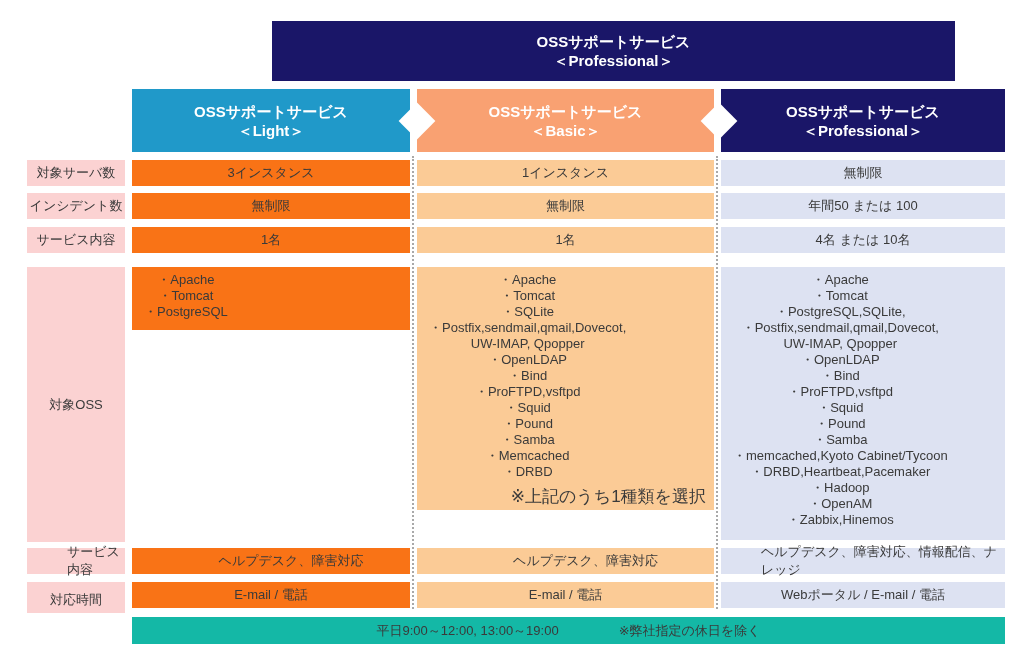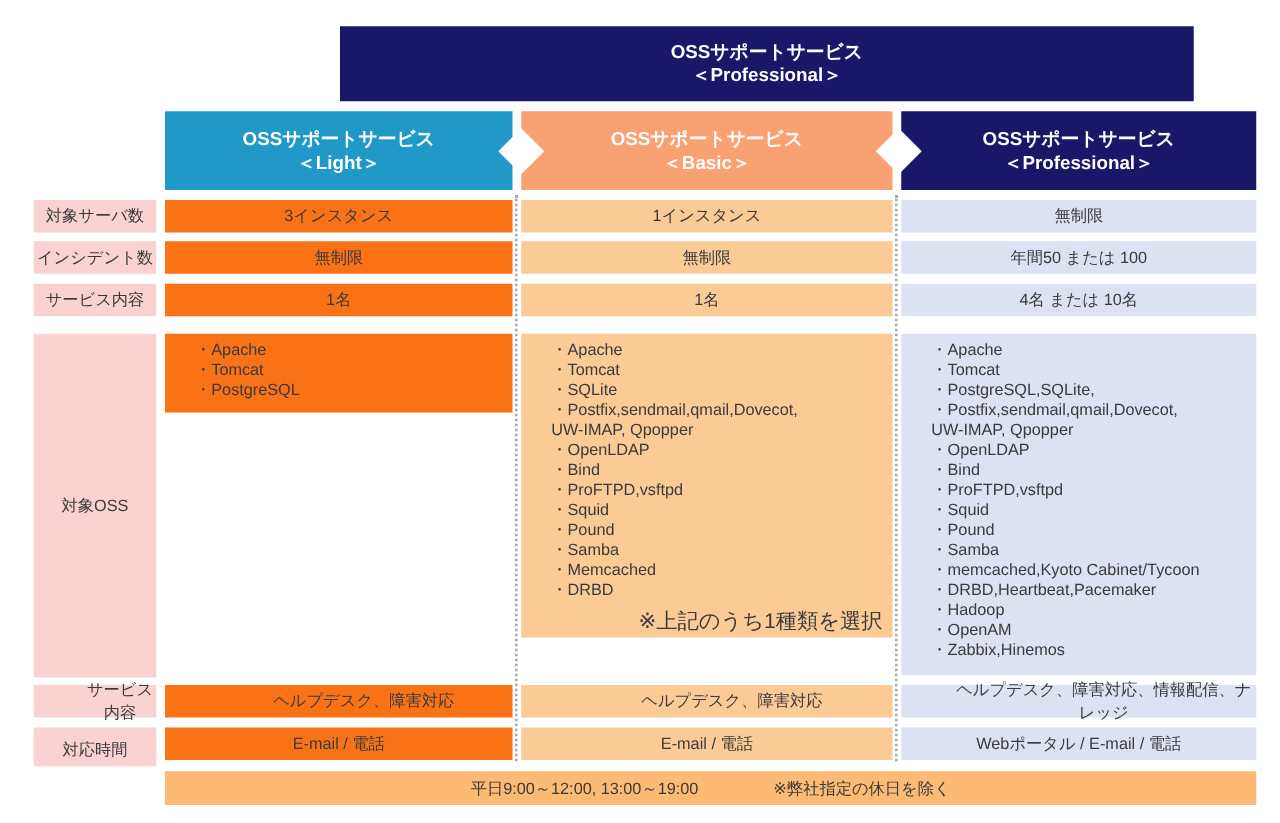--- a/index.html
+++ b/index.html
@@ -41,36 +41,36 @@
   .r3{top:227px;height:26px;}
   .r4-label{top:267px;height:275px;}
   .r4-light{top:267px;height:63px;}
   .r4-basic{top:267px;height:243px;}
   .r4-pro{top:267px;height:273px;}
   .r5{top:548px;height:26px;padding-left:40px;}
   .r6{top:582px;height:26px;}
   
   .cell{
     display:flex;align-items:center;justify-content:center;
-    font-size:13px;text-align:center;
+    font-size:13px;text-align:left;
   }
   .lab{background:#fbd2d2;}
   .bg-light{background:#f97316;}
   .bg-basic{background:#fbcb96;}
   .bg-pro{background:#dde2f2;}
   .oss{
-    align-items:flex-start;justify-content:flex-start;text-align:left;
-    white-space:pre-line;padding:5px 24px;font-size:13px;line-height:16px;
+    align-items:flex-start;justify-content:flex-start;text-align:center;
+    white-space:pre-line;padding:5px 12px;font-size:13px;line-height:16px;
   }
   .oss-note{
     position:absolute;right:8px;bottom:5px;font-size:17px;white-space:nowrap;
   }
   
   .hours{
-    left:132px;width:873px;top:617px;height:27px;background:#fdba74;
+    left:132px;width:873px;top:617px;height:27px;background:#14b8a6;
     display:flex;align-items:center;justify-content:center;gap:60px;font-size:13px;
   }
 </style>
 </head>
 <body>
 
 <div class="abs banner">
   <div>OSSサポートサービス</div>
   <div>＜Professional＞</div>
 </div>

